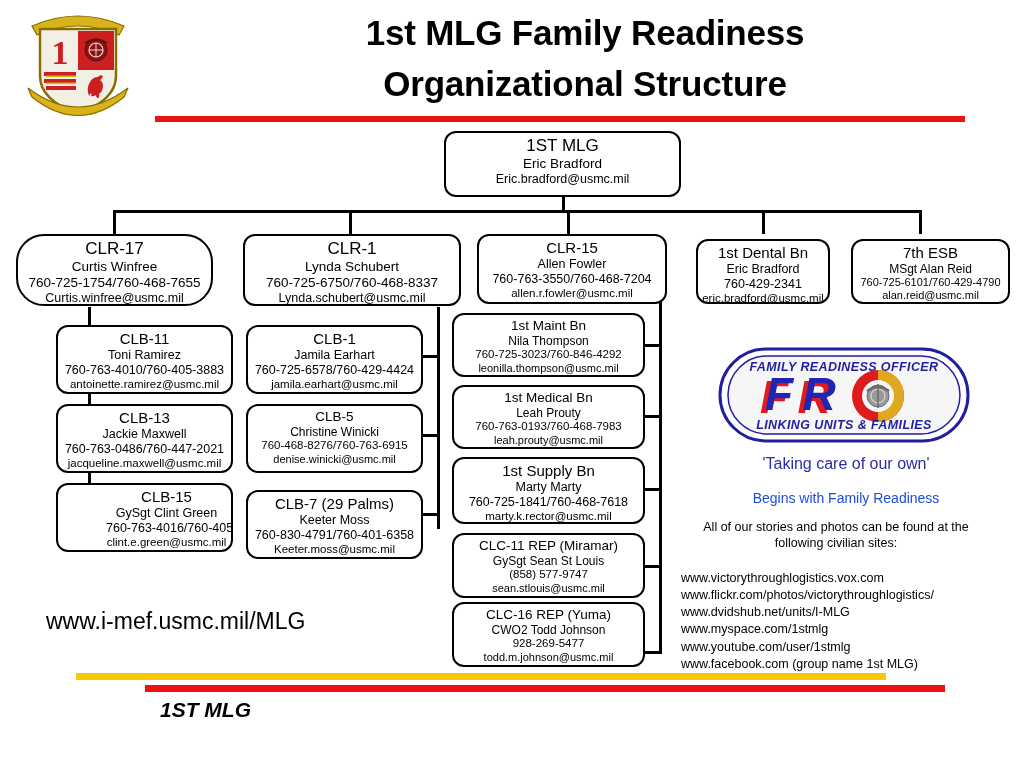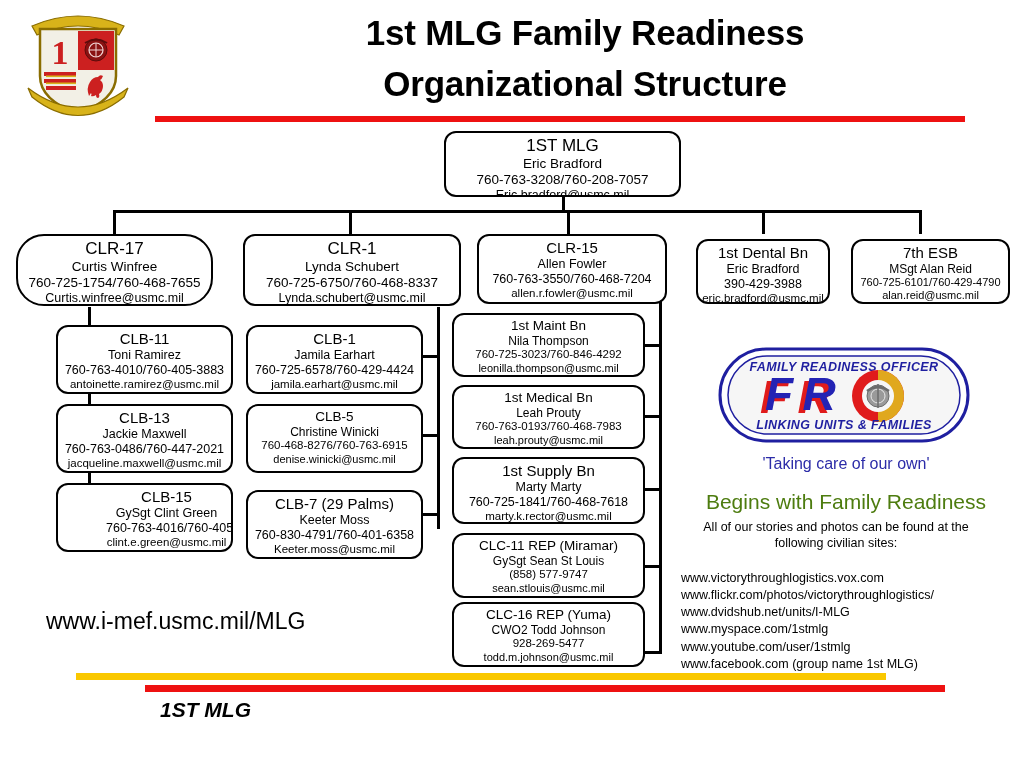--- a/index.html
+++ b/index.html
@@ -117,22 +117,22 @@
     text-align: center;
     font-size: 16px;
     color: #2c2ca8;
   }
   #fro-tag2 {
     position: absolute;
     left: 676px;
     top: 490px;
     width: 340px;
     text-align: center;
-    font-size: 21px;
-    color: #4d7c0f;
+    font-size: 14px;
+    color: #1d4ed8;
   }
   #sites-intro {
     position: absolute;
     left: 686px;
     top: 520px;
     width: 300px;
     text-align: center;
     font-size: 12.5px;
     line-height: 1.25;
     color: #000;
@@ -253,21 +253,20 @@
 <div class="vline" style="left:659px; top:300px; height:354px;"></div>
 <div class="hline" style="left:645px; top:344px; width:17px;"></div>
 <div class="hline" style="left:645px; top:415px; width:17px;"></div>
 <div class="hline" style="left:645px; top:488px; width:17px;"></div>
 <div class="hline" style="left:645px; top:565px; width:17px;"></div>
 <div class="hline" style="left:645px; top:651px; width:17px;"></div>
 
 <div class="box lg" style="left:444px; top:131px; width:237px; height:66px;">
   <span class="b-title">1ST MLG</span>
   <span class="b-name">Eric Bradford</span>
-  <span class="b-phone">760-763-3208/760-208-7057</span>
   <span class="b-email">Eric.bradford@usmc.mil</span>
 </div>
 
 <div class="box lg" style="left:16px; top:234px; width:197px; height:72px;border-radius:28px;">
   <span class="b-title">CLR-17</span>
   <span class="b-name">Curtis Winfree</span>
   <span class="b-phone">760-725-1754/760-468-7655</span>
   <span class="b-email">Curtis.winfree@usmc.mil</span>
 </div>
 
@@ -358,21 +357,21 @@
 <div class="box sm" style="left:452px; top:602px; width:193px; height:65px;">
   <span class="b-title">CLC-16 REP (Yuma)</span>
   <span class="b-name">CWO2 Todd Johnson</span>
   <span class="b-phone">928-269-5477</span>
   <span class="b-email">todd.m.johnson@usmc.mil</span>
 </div>
 
 <div class="box" style="left:696px; top:239px; width:134px; height:65px;">
   <span class="b-title">1st Dental Bn</span>
   <span class="b-name">Eric Bradford</span>
-  <span class="b-phone">390-429-3988</span>
+  <span class="b-phone">760-429-2341</span>
   <span class="b-email">eric.bradford@usmc.mil</span>
 </div>
 
 <div class="box sm" style="left:851px; top:239px; width:159px; height:65px;">
   <span class="b-title" style="font-size:15px;">7th ESB</span>
   <span class="b-name">MSgt Alan Reid</span>
   <span class="b-phone" style="font-size:11px;">760-725-6101/760-429-4790</span>
   <span class="b-email">alan.reid@usmc.mil</span>
 </div>
 

